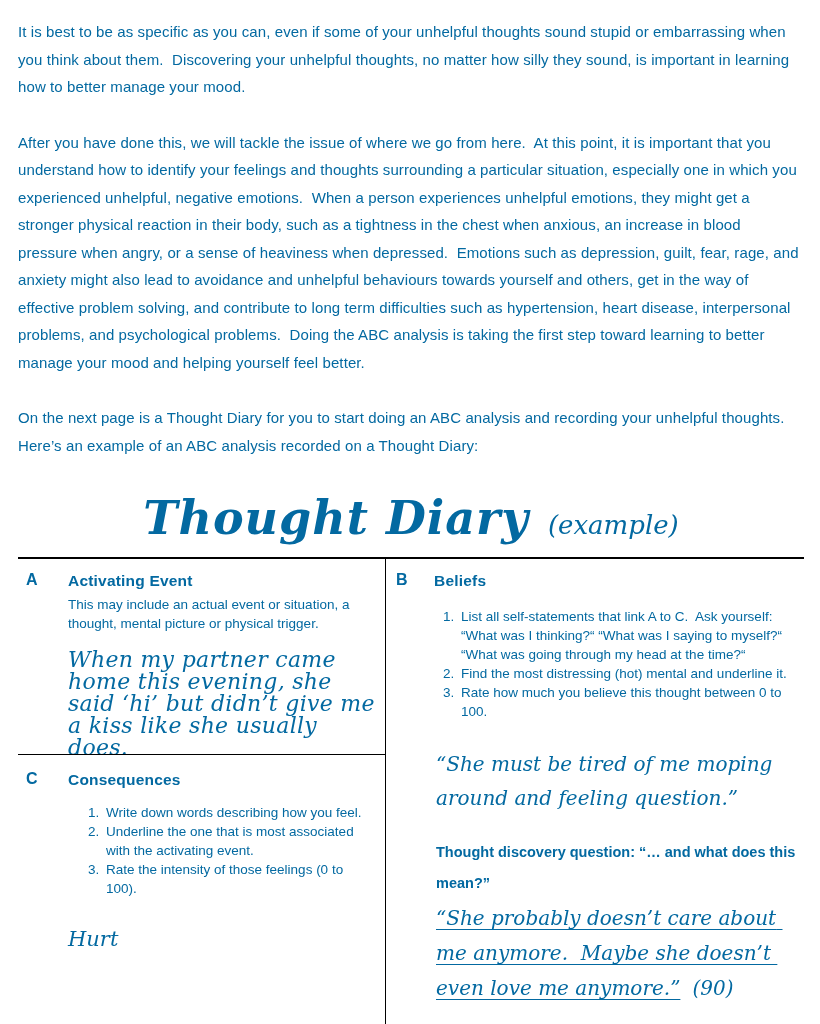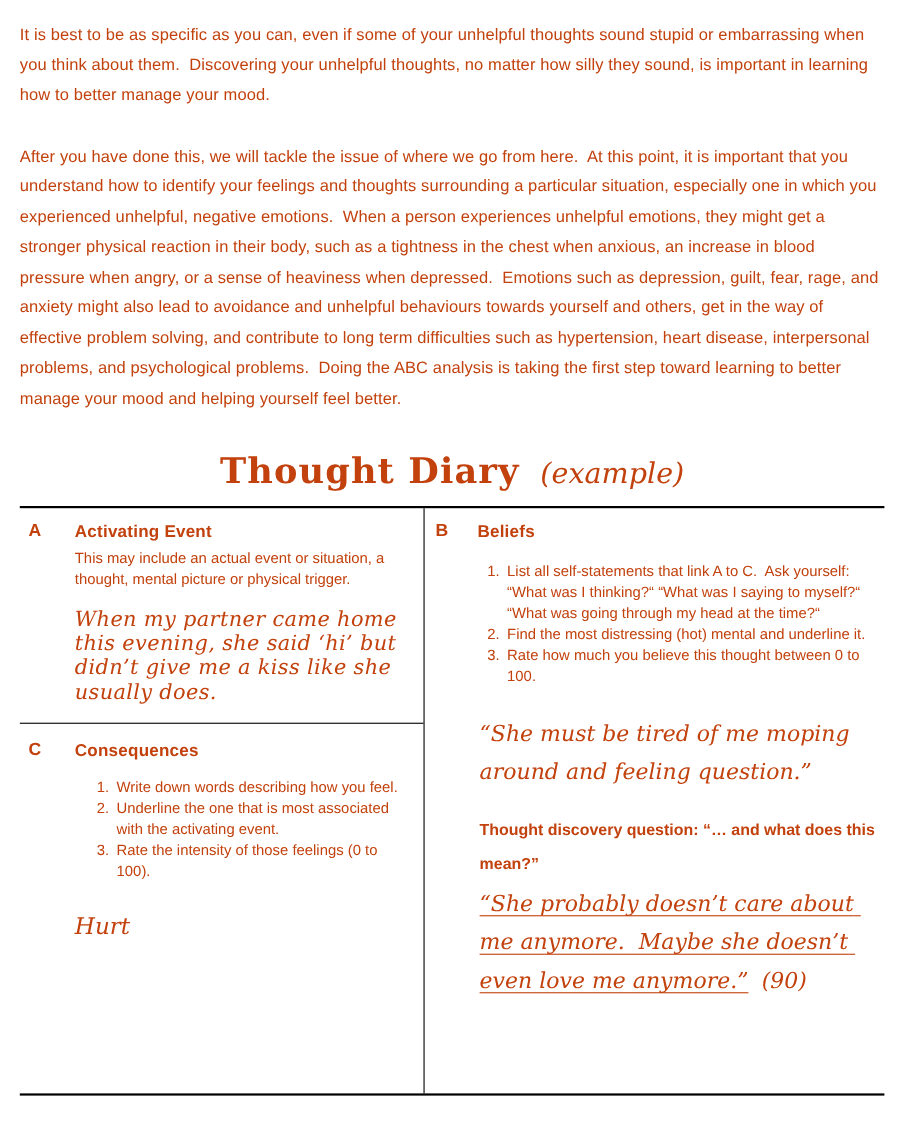--- a/index.html
+++ b/index.html
@@ -1,42 +1,43 @@
 <!DOCTYPE html>
 <html><head>
 <meta charset="utf-8">
 <style>
   html, body { margin: 0; padding: 0; background: #fff; }
   .page {
     position: relative;
     width: 820px; height: 1024px;
     background: #ffffff;
-    color: #c2410c;
+    color: #0369a1;
     font-family: "Liberation Sans", sans-serif;
     overflow: hidden;
     box-sizing: border-box;
     padding: 18px 16px 0 18px;
   }
   .body-text {
     margin: 0 0 28px 0;
     font-size: 15px;
     line-height: 27.5px;
     letter-spacing: 0.1px;
     white-space: pre-wrap;
   }
   .diary-title {
     margin: 36px 0 16px 0;
     text-align: center;
     font-weight: normal;
     line-height: 1;
   }
   .title-main {
     font-family: "DejaVu Serif", serif;
+    font-style: italic;
     font-weight: bold;
-    font-size: 32px;
+    font-size: 46px;
     letter-spacing: 1px;
   }
   .title-example {
     font-family: "DejaVu Serif", serif;
     font-style: italic;
     font-size: 26px;
     margin-left: 10px;
   }
   
   .diary-table {
@@ -74,41 +75,42 @@
   }
   .cell-b ol { padding-left: 24px; }
   .cell-c ol.c-list { margin-top: 14px; padding-left: 35px; }
   .cell li { padding-left: 3px; white-space: pre-wrap; }
   
   .hand {
     font-family: "DejaVu Serif", serif;
     font-style: italic;
     white-space: pre-wrap;
   }
-  .hand-a { margin: 16px 0 0 0; font-size: 19px; line-height: 22px; letter-spacing: 0.3px; }
+  .hand-a { margin: 16px 0 0 0; font-size: 22px; line-height: 22px; letter-spacing: 0.3px; }
   .hand-b1 { margin: 26px 0 0 2px; font-size: 20px; line-height: 34px; }
   .discovery {
     margin: 22px 0 0 2px;
     font-size: 14.5px; font-weight: bold;
     line-height: 31px;
     white-space: pre-wrap;
   }
   .hand-b2 { margin: 2px 0 0 2px; font-size: 20px; line-height: 35px; }
   .hand-c-feel1 { margin: 26px 0 0 0; font-size: 21px; line-height: 30px; }
   .hand-c-feel2 { margin: 5px 0 0 0; font-size: 21px; line-height: 30px; }
   .u { text-decoration: underline; text-underline-offset: 4px; text-decoration-thickness: 1px; }
   .rating { margin-left: 12px; }
 </style>
 </head>
 <body>
 
 <div class="page">
 
   <p class="body-text">It is best to be as specific as you can, even if some of your unhelpful thoughts sound stupid or embarrassing when you think about them.  Discovering your unhelpful thoughts, no matter how silly they sound, is important in learning how to better manage your mood.</p>
   <p class="body-text">After you have done this, we will tackle the issue of where we go from here.  At this point, it is important that you understand how to identify your feelings and thoughts surrounding a particular situation, especially one in which you experienced unhelpful, negative emotions.  When a person experiences unhelpful emotions, they might get a stronger physical reaction in their body, such as a tightness in the chest when anxious, an increase in blood pressure when angry, or a sense of heaviness when depressed.  Emotions such as depression, guilt, fear, rage, and anxiety might also lead to avoidance and unhelpful behaviours towards yourself and others, get in the way of effective problem solving, and contribute to long term difficulties such as hypertension, heart disease, interpersonal problems, and psychological problems.  Doing the ABC analysis is taking the first step toward learning to better manage your mood and helping yourself feel better.</p>
+  <p class="body-text">On the next page is a Thought Diary for you to start doing an ABC analysis and recording your unhelpful thoughts.  Here’s an example of an ABC analysis recorded on a Thought Diary:</p>
 
   <h1 class="diary-title">
     <span class="title-main">Thought Diary</span>
     <span class="title-example">(example)</span>
   </h1>
 
   <div class="diary-table">
 
     <div class="left-col">
 

